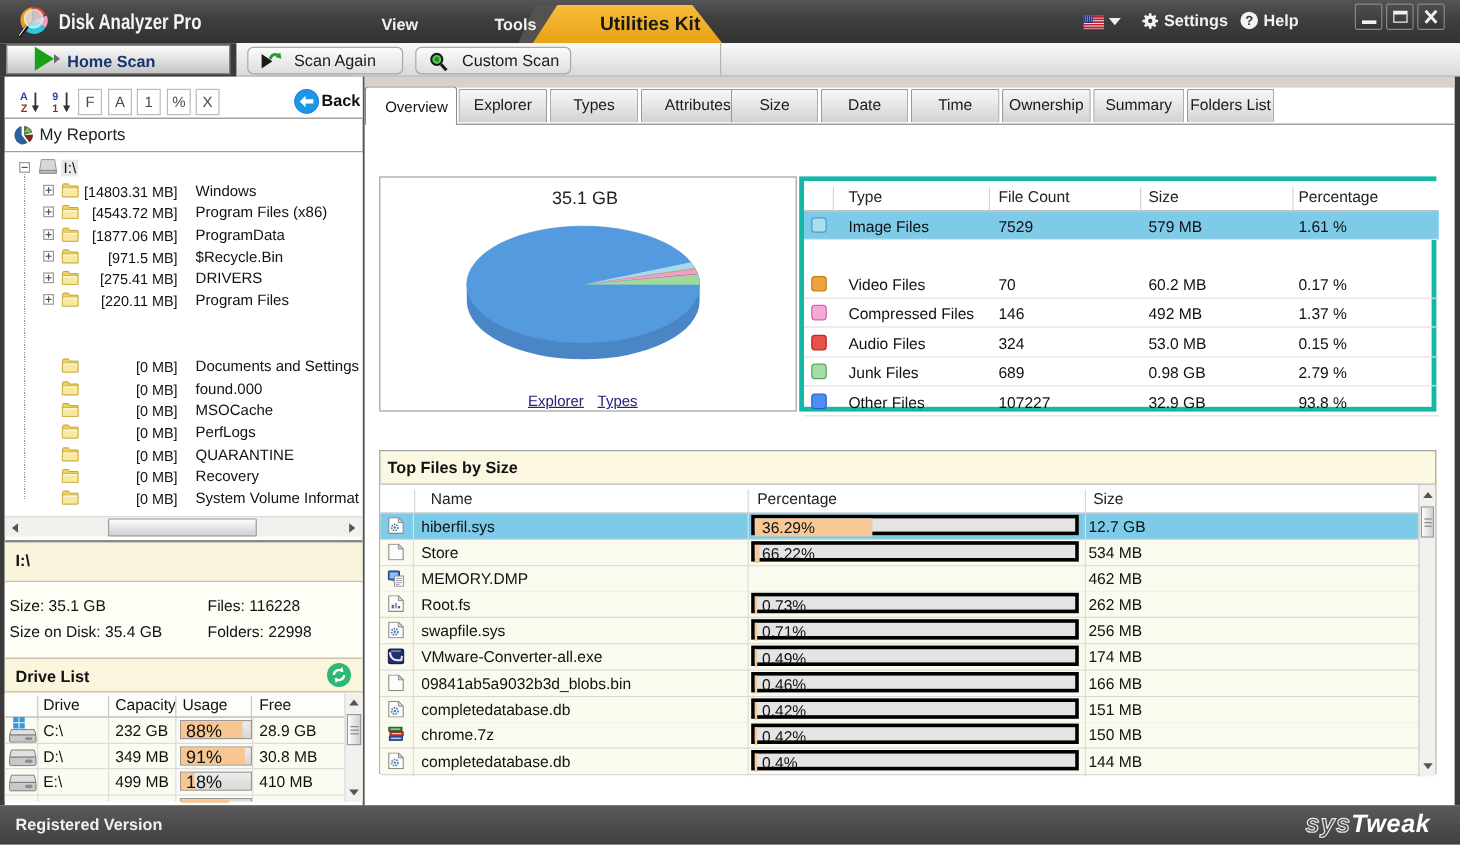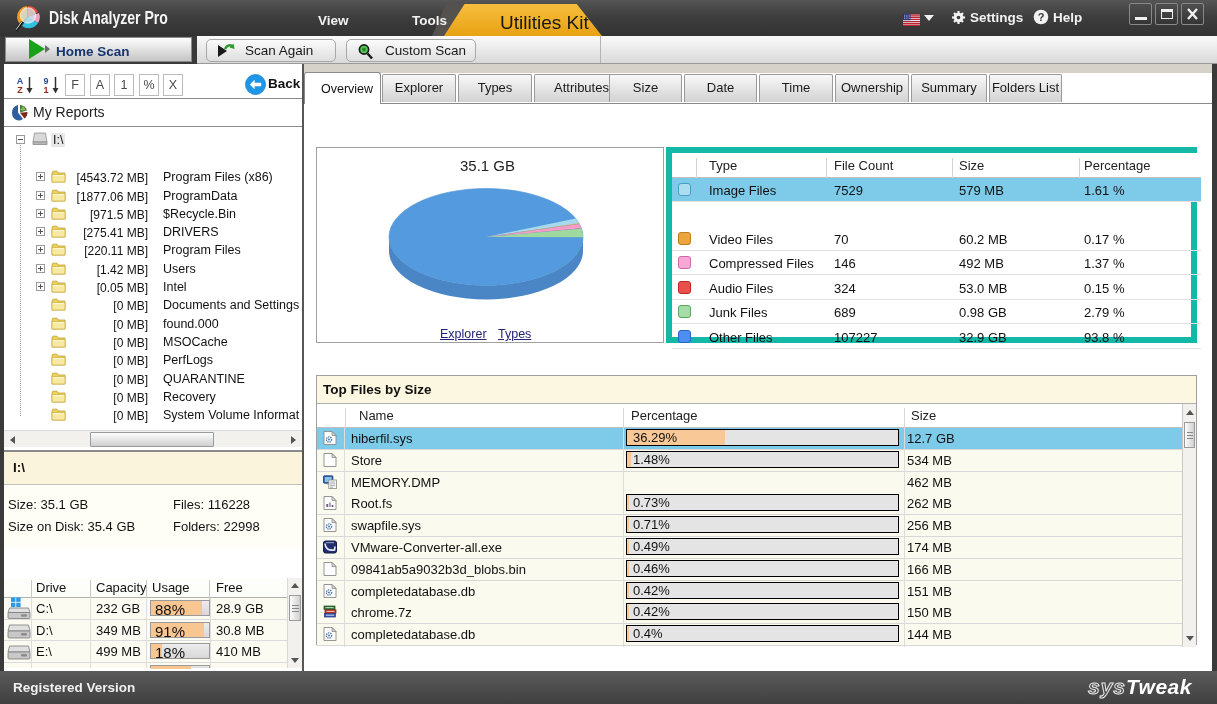--- a/index.html
+++ b/index.html
@@ -4,21 +4,21 @@
 body {font-family:"Liberation Sans",sans-serif;width:1217px;height:704px;overflow:hidden}
 #stage {position:relative;width:1217px;height:704px;background:#fff}
 
 
 #titlebar {position:absolute;left:0;top:0;width:1217px;height:36px;background:linear-gradient(#555 0%,#3e3e3e 45%,#323232 100%)}
 #apptitle {position:absolute;left:49px;top:8px;font-size:18px;font-weight:bold;color:#f5f5f5;transform:scaleX(0.78);transform-origin:0 50%;white-space:nowrap}
 #hometab {position:absolute;left:201px;top:5px;width:102px;height:31px;background:linear-gradient(#f8f8f8,#d5d5d5);border-radius:7px 10px 0 0;clip-path:polygon(0 0,69% 0,78% 15%,86% 45%,100% 100%,0 100%);margin-top:36px;}
 #hometab span {position:absolute;left:27px;top:8px;font-size:13.5px;font-weight:bold;color:#151515}
 .ttab {position:absolute;top:13px;font-size:13.5px;font-weight:bold;color:#f2f2f2}
 #uktab {position:absolute;left:444px;top:4px;width:158px;height:32px;background:linear-gradient(#f7bd3d,#e8a214);clip-path:polygon(13% 0,84% 0,100% 100%,0 100%)}
-#uktab span {position:absolute;left:56px;top:8px;font-size:19px;font-weight:normal;color:#181818}
+#uktab span {position:absolute;left:56px;top:8px;font-size:16px;font-weight:bold;color:#181818}
 #ukshadow {position:absolute;left:432px;top:4px;width:40px;height:32px;background:#55514e;clip-path:polygon(35% 0,100% 0,80% 100%,0 100%)}
 .wbtn {position:absolute;top:3px;width:23px;height:22px;background:linear-gradient(#4e4e4e,#353535);border:1px solid #888;border-radius:2px}
 .topico {position:absolute;top:10px}
 .toptxt {position:absolute;top:10px;font-size:13.5px;font-weight:bold;color:#f2f2f2}
 
 
 #toolbar {position:absolute;left:0;top:36px;width:1217px;height:28px;background:linear-gradient(#fafafa,#d9d9d9);border-bottom:1px solid #9a9a9a}
 #tbleft {position:absolute;left:0;top:0;width:197px;height:28px;background:#3a3a3a}
 #startbtn {position:absolute;left:5px;top:1px;width:187px;height:25px;background:linear-gradient(#fefefe,#c4c4c4);border:1px solid #8a8a8a}
 #startbtn .tri {position:absolute;left:23px;top:1px;width:0;height:0;border-left:16px solid #19a219;border-top:10.5px solid transparent;border-bottom:10.5px solid transparent}
@@ -77,21 +77,21 @@
 
 #main {position:absolute;left:304px;top:64px;width:908px;height:607px;background:#fff}
 #mgray {position:absolute;left:0;top:0;width:908px;height:9px;background:#d6d2ca}
 #tabline {position:absolute;left:76px;top:39px;width:832px;height:1px;background:#8a8a8a}
 #ovtab {position:absolute;left:0;top:8px;width:77px;height:32px;background:#fff;border:1px solid #8a8a8a;border-bottom:none;border-radius:3px 3px 0 0}
 #ovtab span {position:absolute;left:16px;top:9px;font-size:12.5px;color:#111}
 .gtab {position:absolute;top:10px;height:28px;background:linear-gradient(#f8f8f8,#d2d2d2);border:1px solid #9a9a9a;border-bottom:none;border-radius:2px 2px 0 0;text-align:center;font-size:13px;color:#1a1a1a;line-height:26px}
 
 #piepanel {position:absolute;left:12px;top:83px;width:348px;height:196px;border:1px solid #a0a0a0;background:#fff}
 
-#tytable {position:absolute;left:362px;top:83px;width:531px;height:196px;border:6px solid #14b8a6;background:#fff}
+#tytable {position:absolute;left:362px;top:83px;width:531px;height:196px;border:4px solid #14b8a6;background:#fff}
 #tyhead {position:absolute;left:0;top:0;width:529px;height:25px;background:#fff;border-bottom:1px solid #c0c0c0}
 #tyhead span {position:absolute;top:5px;font-size:13px;color:#222}
 .tyvline {position:absolute;top:0;height:25px;width:1px;background:#d4d4d4}
 .tyrow {position:absolute;left:0;width:529px;border-bottom:1px solid #e2e2e2;font-size:13px;color:#111}
 .tyrow.sel {background:#7ecbe9}
 .tyrow .sw {position:absolute;left:6px;top:5px;width:13px;height:13px;border:1.5px solid;border-radius:3px}
 .tyrow .c1 {position:absolute;left:37px;top:5px}
 .tyrow .c2 {position:absolute;left:162px;top:5px}
 .tyrow .c3 {position:absolute;left:287px;top:5px}
 .tyrow .c4 {position:absolute;left:412px;top:5px}
@@ -99,21 +99,21 @@
 #topfiles {position:absolute;left:12px;top:311px;width:881px;height:270px;border:1px solid #a0a0a0;background:#fcf7e0}
 #tftitle {position:absolute;left:6px;top:6px;font-size:13.5px;font-weight:bold;color:#111}
 #tftable {position:absolute;left:0;top:27px;width:879px;height:243px;background:#fbfaef;border-top:1px solid #b0b0b0}
 #tfhead {position:absolute;left:0;top:0;width:865px;height:24px;background:#fff;border-bottom:1px solid #c0c0c0}
 #tfhead span {position:absolute;top:4px;font-size:13px;color:#222}
 .tfvline {position:absolute;top:0;width:1px;background:#d8d8d8}
 .tfrow {position:absolute;left:0;width:865px;border-bottom:1px solid #d8d8d8;font-size:13px;color:#111;background:#fbfaef}
 .tfrow.sel {background:#7ecbe9}
 .tfrow .tfic {position:absolute;left:6px;top:3px}
 .tfrow .tfn {position:absolute;left:34px;top:3px}
-.tfrow .bar {position:absolute;left:309px;top:1px;width:273px;height:17px;border:1px solid #000000;background:#e4e4e4}
+.tfrow .bar {position:absolute;left:309px;top:1px;width:273px;height:17px;border:3px solid #000000;background:#e4e4e4}
 .tfrow .fill {position:absolute;left:0;top:0;height:15px;background:#f8c896}
 .tfrow .bart {position:absolute;left:6px;top:0;font-size:13px;color:#111}
 .tfrow .tfs {position:absolute;left:590px;top:3px}
 #tfscroll {position:absolute;left:865px;top:0;width:14px;height:243px;background:#f2f1ee;border-left:1px solid #c8c8c8}
 
 
 #statusbar {position:absolute;left:0;top:671px;width:1217px;height:33px;background:linear-gradient(#5a5a5a,#404040)}
 #statusbar .reg {position:absolute;left:13px;top:9px;font-size:13.5px;font-weight:bold;color:#f0f0f0}
 #systweak {position:absolute;left:1088px;top:4px;font-size:21px;font-style:italic;color:#fff;letter-spacing:1px}
 #systweak .sys {font-weight:bold;color:transparent;-webkit-text-stroke:1px #e8e8e8;letter-spacing:1px}
@@ -246,20 +246,33 @@
     <div class="trow" style="top:4px">
       <span class="exp" style="left:12px;top:4px">
             <span class="eh"></span>
           </span>
       <span class="fld" style="left:28px;top:1px"><svg width="16" height="14" viewBox="0 0 16 14">
               <path d="M2.5,1 L13.5,1 L15,10 L1,10 Z" fill="#d8d8d8" stroke="#909090" stroke-width="0.8"></path>
               <path d="M1,10 L15,10 L15,12.5 L1,12.5 Z" fill="#b8b8b8" stroke="#8a8a8a" stroke-width="0.8"></path>
             </svg></span>
       <span class="nm" style="left:47px;background:#e8e8e8;padding:0 2px">I:\</span>
     </div>
+<div class="trow" style="top:23px">
+          <span class="exp" style="left:32px;top:4px">
+            <span class="eh"></span>
+            <span class="ev"></span>
+          </span>
+          <span class="fld" style="left:47px;top:2px"><svg width="15" height="13" viewBox="0 0 15 13">
+              <path d="M1,3 L1,12 L14,12 L14,3 L7,3 L6,1.2 L1.8,1.2 Z" fill="#edd35e" stroke="#bfa02e" stroke-width="0.8"></path>
+              <path d="M1,4.6 L14,4.6 L14,12 L1,12 Z" fill="#f7e9a2" stroke="#cfb248" stroke-width="0.8"></path>
+              <path d="M2,5.6 L13,5.6" stroke="#fdf6d0" stroke-width="1.2"></path>
+            </svg></span>
+          <span class="sz">[14803.31 MB]</span>
+          <span class="nm">Windows</span>
+        </div>
 <div class="trow" style="top:41px">
           <span class="exp" style="left:32px;top:4px">
             <span class="eh"></span>
             <span class="ev"></span>
           </span>
           <span class="fld" style="left:47px;top:2px"><svg width="15" height="13" viewBox="0 0 15 13">
               <path d="M1,3 L1,12 L14,12 L14,3 L7,3 L6,1.2 L1.8,1.2 Z" fill="#edd35e" stroke="#bfa02e" stroke-width="0.8"></path>
               <path d="M1,4.6 L14,4.6 L14,12 L1,12 Z" fill="#f7e9a2" stroke="#cfb248" stroke-width="0.8"></path>
               <path d="M2,5.6 L13,5.6" stroke="#fdf6d0" stroke-width="1.2"></path>
             </svg></span>
@@ -310,46 +323,20 @@
             <span class="eh"></span>
             <span class="ev"></span>
           </span>
           <span class="fld" style="left:47px;top:2px"><svg width="15" height="13" viewBox="0 0 15 13">
               <path d="M1,3 L1,12 L14,12 L14,3 L7,3 L6,1.2 L1.8,1.2 Z" fill="#edd35e" stroke="#bfa02e" stroke-width="0.8"></path>
               <path d="M1,4.6 L14,4.6 L14,12 L1,12 Z" fill="#f7e9a2" stroke="#cfb248" stroke-width="0.8"></path>
               <path d="M2,5.6 L13,5.6" stroke="#fdf6d0" stroke-width="1.2"></path>
             </svg></span>
           <span class="sz">[220.11 MB]</span>
           <span class="nm">Program Files</span>
-        </div>
-<div class="trow" style="top:133px">
-          <span class="exp" style="left:32px;top:4px">
-            <span class="eh"></span>
-            <span class="ev"></span>
-          </span>
-          <span class="fld" style="left:47px;top:2px"><svg width="15" height="13" viewBox="0 0 15 13">
-              <path d="M1,3 L1,12 L14,12 L14,3 L7,3 L6,1.2 L1.8,1.2 Z" fill="#edd35e" stroke="#bfa02e" stroke-width="0.8"></path>
-              <path d="M1,4.6 L14,4.6 L14,12 L1,12 Z" fill="#f7e9a2" stroke="#cfb248" stroke-width="0.8"></path>
-              <path d="M2,5.6 L13,5.6" stroke="#fdf6d0" stroke-width="1.2"></path>
-            </svg></span>
-          <span class="sz">[1.42 MB]</span>
-          <span class="nm">Users</span>
-        </div>
-<div class="trow" style="top:151px">
-          <span class="exp" style="left:32px;top:4px">
-            <span class="eh"></span>
-            <span class="ev"></span>
-          </span>
-          <span class="fld" style="left:47px;top:2px"><svg width="15" height="13" viewBox="0 0 15 13">
-              <path d="M1,3 L1,12 L14,12 L14,3 L7,3 L6,1.2 L1.8,1.2 Z" fill="#edd35e" stroke="#bfa02e" stroke-width="0.8"></path>
-              <path d="M1,4.6 L14,4.6 L14,12 L1,12 Z" fill="#f7e9a2" stroke="#cfb248" stroke-width="0.8"></path>
-              <path d="M2,5.6 L13,5.6" stroke="#fdf6d0" stroke-width="1.2"></path>
-            </svg></span>
-          <span class="sz">[0.05 MB]</span>
-          <span class="nm">Intel</span>
         </div>
 <div class="trow" style="top:169px">
           <span class="fld" style="left:47px;top:2px"><svg width="15" height="13" viewBox="0 0 15 13">
               <path d="M1,3 L1,12 L14,12 L14,3 L7,3 L6,1.2 L1.8,1.2 Z" fill="#edd35e" stroke="#bfa02e" stroke-width="0.8"></path>
               <path d="M1,4.6 L14,4.6 L14,12 L1,12 Z" fill="#f7e9a2" stroke="#cfb248" stroke-width="0.8"></path>
               <path d="M2,5.6 L13,5.6" stroke="#fdf6d0" stroke-width="1.2"></path>
             </svg></span>
           <span class="sz">[0 MB]</span>
           <span class="nm">Documents and Settings</span>
         </div>
@@ -419,20 +406,30 @@
   </div>
   <div id="ibox">
         <span class="t">I:\</span>
       </div>
   <div id="sizeinfo">
     <div style="left:4px;top:11px">Size: 35.1 GB</div>
     <div style="left:169px;top:11px">Files: 116228</div>
     <div style="left:4px;top:33px">Size on Disk: 35.4 GB</div>
     <div style="left:169px;top:33px">Folders: 22998</div>
   </div>
+  <div id="drivehdr">
+        <span class="t">Drive List</span>
+        <span style="position:absolute;left:268px;top:3px"><svg width="21" height="21" viewBox="0 0 21 21">
+            <circle cx="10.5" cy="10.5" r="10" fill="#2eb878"></circle>
+<path d="M6.2,10.5 a4.3,4.3 0 0 1 7.3,-3" stroke="#fff" stroke-width="1.9" fill="none"></path>
+<path d="M14.8,10.5 a4.3,4.3 0 0 1 -7.3,3" stroke="#fff" stroke-width="1.9" fill="none"></path>
+<path d="M13.2,3.8 L14.2,8 L10.3,7 Z" fill="#fff"></path>
+            <path d="M7.8,17.2 L6.8,13 L10.7,14 Z" fill="#fff"></path>
+          </svg></span>
+      </div>
   <div id="dtable">
     <div style="position:absolute;left:27px;top:20px;width:1px;height:70px;background:#ddd;z-index:5"></div>
     <div style="position:absolute;left:86px;top:20px;width:1px;height:70px;background:#ddd;z-index:5"></div>
     <div style="position:absolute;left:142px;top:20px;width:1px;height:70px;background:#ddd;z-index:5"></div>
     <div style="position:absolute;left:206px;top:20px;width:1px;height:70px;background:#ddd;z-index:5"></div>
     <div id="dthead">
       <span style="left:32px">Drive</span>
           <span style="left:92px">Capacity</span>
           <span style="left:148px">Usage</span>
           <span style="left:212px">Free</span>
@@ -624,21 +621,21 @@
               <span class="tfs">12.7 GB</span>
             </div>
 <div class="tfrow" style="top:22px;height:22px">
               <span class="tfic"><svg width="14" height="14" viewBox="0 0 14 14">
                   <path d="M1,0.5 L9,0.5 L13,4.5 L13,13.5 L1,13.5 Z" fill="#fdfdfd" stroke="#8a8a8a" stroke-width="0.9"></path>
                   <path d="M9,0.5 L9,4.5 L13,4.5 Z" fill="#d8d8d8" stroke="#8a8a8a" stroke-width="0.8"></path>
                 </svg></span>
               <span class="tfn">Store</span>
               <span class="bar">
                 <span class="fill" style="width:4px"></span>
-                <span class="bart">1.48%</span>
+                <span class="bart">66.22%</span>
               </span>
               <span class="tfs">534 MB</span>
             </div>
 <div class="tfrow" style="top:44px;height:22px">
               <span class="tfic"><svg width="14" height="14" viewBox="0 0 14 14">
                   <rect x="0.5" y="0.8" width="9.4" height="7.4" rx="0.8" fill="#2a66b8" stroke="#1a3a6a" stroke-width="0.8"></rect>
                   <rect x="1.8" y="2" width="6.8" height="5" fill="#8cc0ea"></rect>
                   <rect x="3.6" y="8.2" width="3" height="1.2" fill="#8a8a8a"></rect>
                   <rect x="5.8" y="5" width="7.6" height="8.6" fill="#fafaf5" stroke="#8a8a8a" stroke-width="0.8"></rect>
                   <path d="M7,7 h5.2 M7,8.8 h5.2 M7,10.6 h5.2 M7,12.2 h3" stroke="#9a9ab8" stroke-width="0.8"></path>

